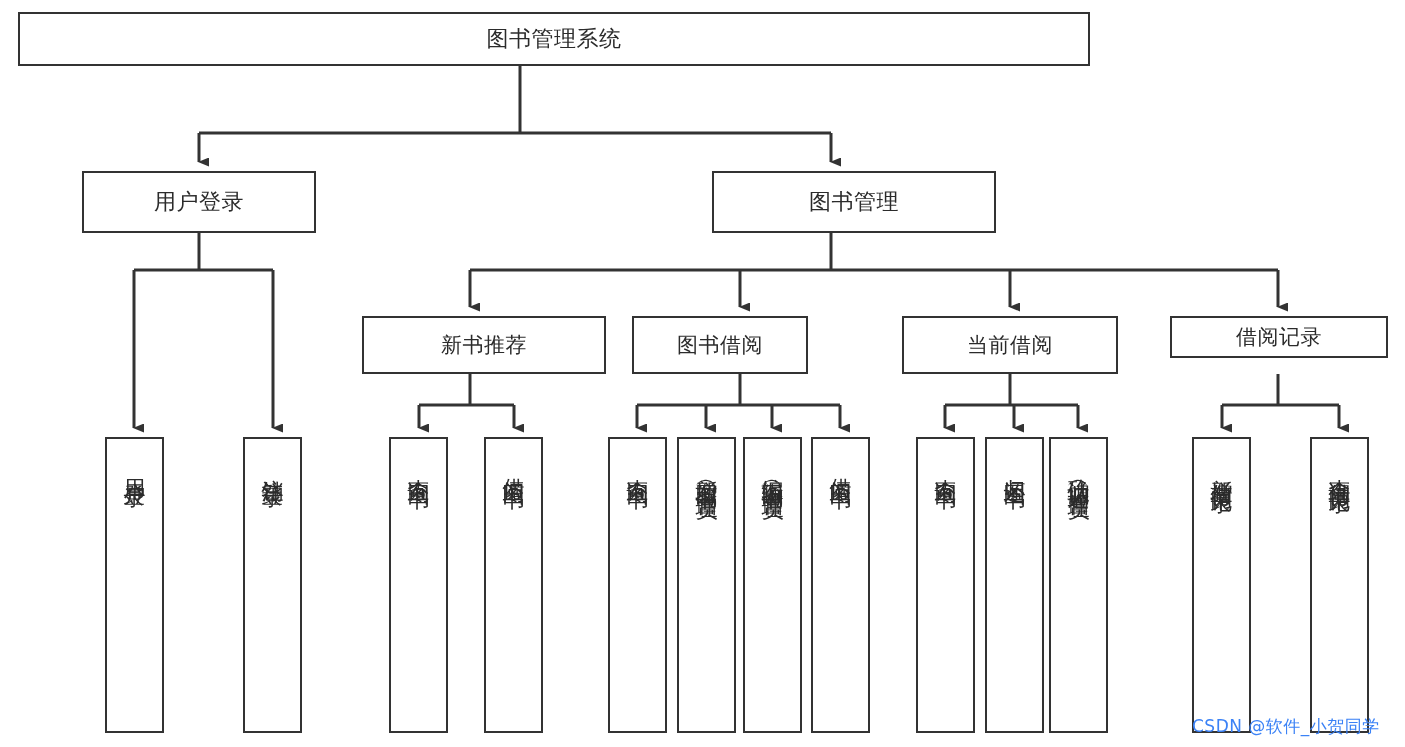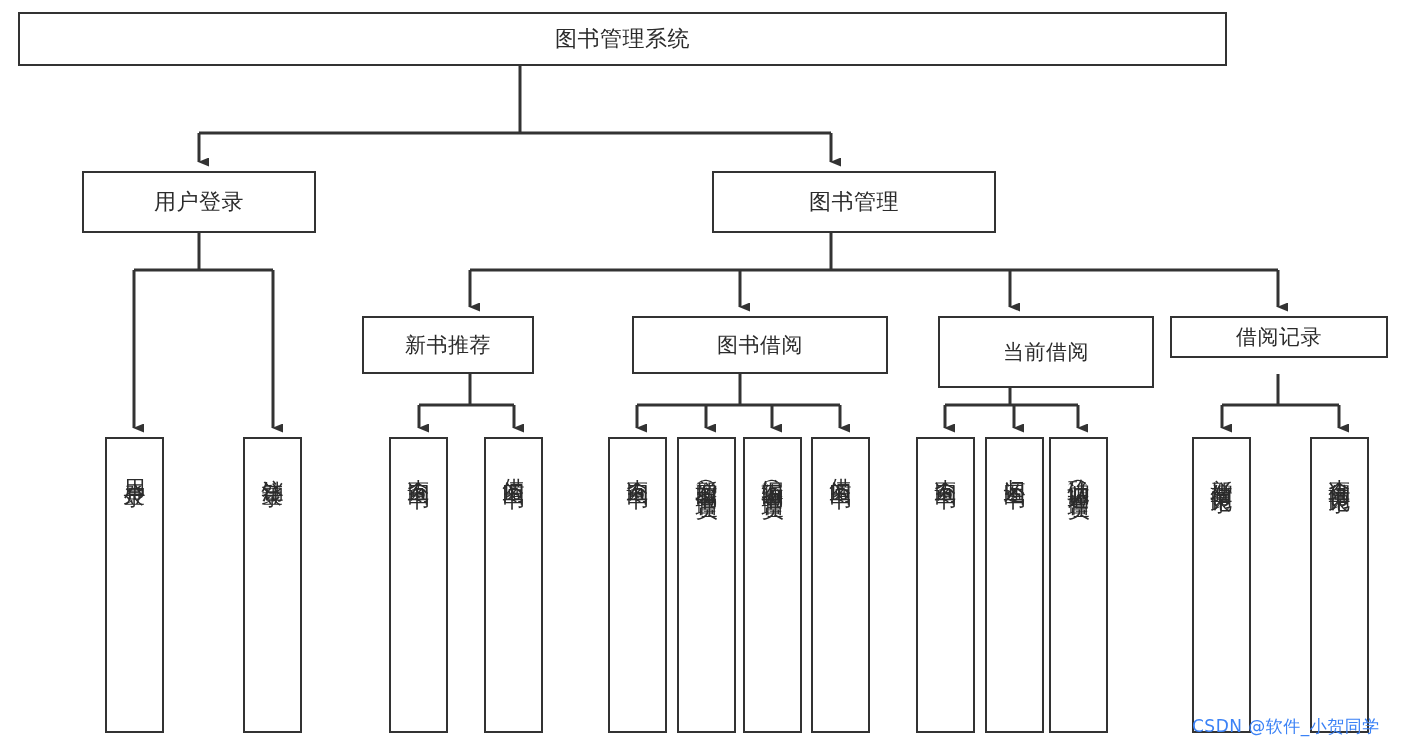--- a/index.html
+++ b/index.html
@@ -114,41 +114,41 @@
       <path d="M 1014 405 L 1014 428" marker-end="url(#arrowhead)"></path>
       <path d="M 1078 405 L 1078 428" marker-end="url(#arrowhead)"></path>
 
       <path d="M 1278 374 L 1278 405"></path>
       <path d="M 1222 405 L 1339 405"></path>
       <path d="M 1222 405 L 1222 428" marker-end="url(#arrowhead)"></path>
       <path d="M 1339 405 L 1339 428" marker-end="url(#arrowhead)"></path>
     </g>
   </svg>
 
-  <div class="node-box level0" style="left:18px; top:12px; width:1209px; height:54px;">
+  <div class="node-box level0" style="left:18px; top:12px; width:1072px; height:54px;">
     <span class="node-label">图书管理系统</span>
   </div>
 
   <div class="node-box level1" style="left:82px; top:171px; width:234px; height:62px;">
     <span class="node-label">用户登录</span>
   </div>
 
   <div class="node-box level1" style="left:712px; top:171px; width:284px; height:62px;">
     <span class="node-label">图书管理</span>
   </div>
 
-  <div class="node-box level2" style="left:362px; top:316px; width:172px; height:58px;">
+  <div class="node-box level2" style="left:362px; top:316px; width:244px; height:58px;">
     <span class="node-label">新书推荐</span>
   </div>
 
-  <div class="node-box level2" style="left:632px; top:316px; width:256px; height:58px;">
+  <div class="node-box level2" style="left:632px; top:316px; width:176px; height:58px;">
     <span class="node-label">图书借阅</span>
   </div>
 
-  <div class="node-box level2" style="left:902px; top:316px; width:216px; height:72px;margin-left:36px;">
+  <div class="node-box level2" style="left:902px; top:316px; width:216px; height:58px;">
     <span class="node-label">当前借阅</span>
   </div>
 
   <div class="node-box level2" style="left:1170px; top:316px; width:218px; height:42px;">
     <span class="node-label">借阅记录</span>
   </div>
 
   <div class="node-box vertical" style="left:105px; top:437px; width:59px; height:296px;">
     <span class="node-label">用户登录</span>
   </div>

